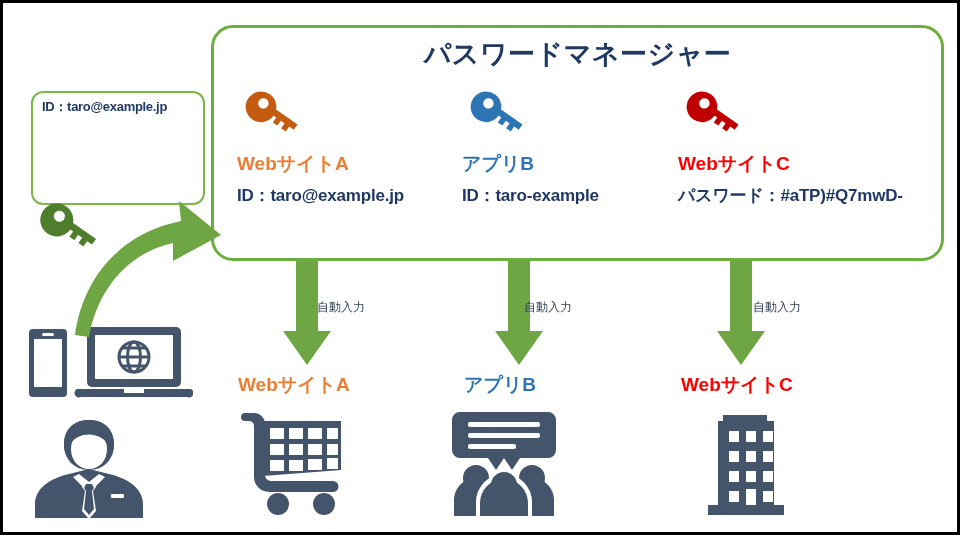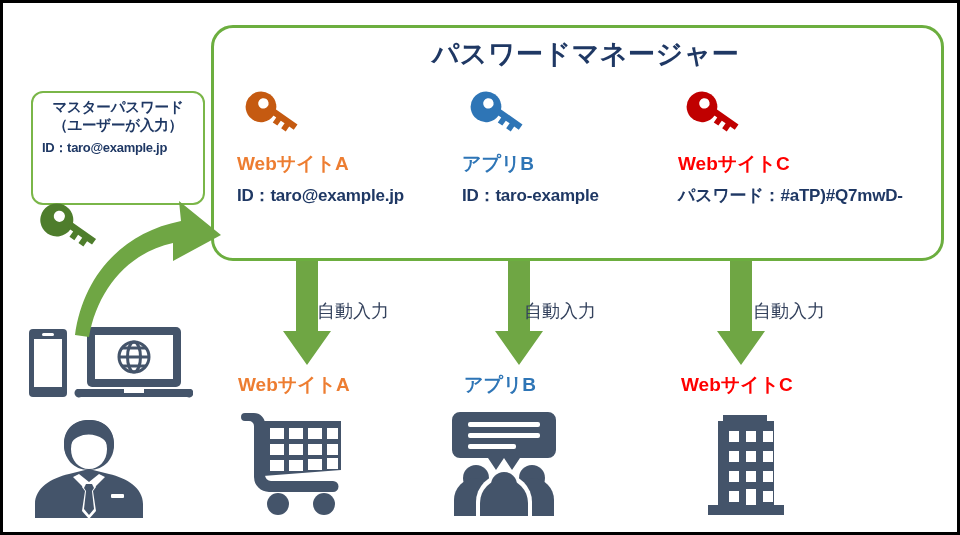--- a/index.html
+++ b/index.html
@@ -67,21 +67,20 @@
     position: absolute;
     left: 208px;
     top: 33px;
     width: 733px;
     text-align: center;
     color: #1f3864;
     font-size: 27px;
     font-weight: bold;
     letter-spacing: 0.5px;
     z-index: 7;
-    padding-left: 8px;
   }
 
   
   .cred-col {
     position: absolute;
     top: 84px;
     z-index: 7;
   }
   .cred-col .key-wrap { height: 62px; }
   .cred-col .svc-name {
@@ -100,21 +99,21 @@
   }
   #col-0 { left: 234px; }
   #col-1 { left: 459px; }
   #col-2 { left: 675px; }
 
   
   .down-arrow { position: absolute; z-index: 3; }
   .auto-label {
     position: absolute;
     color: #33415c;
-    font-size: 18px;
+    font-size: 12px;
     z-index: 5;
     white-space: nowrap;
   }
 
   
   .bottom-label {
     position: absolute;
     font-size: 19px;
     font-weight: bold;
     white-space: nowrap;
@@ -132,24 +131,20 @@
 </style>
 </head>
 <body>
 
 <div id="stage">
 
   <div id="manager-panel"></div>
   <div id="manager-title">パスワードマネージャー</div>
 
   <div id="master-card">
-    <div class="mc-title">
-      <div>マスターパスワード</div>
-      <div>（ユーザーが入力）</div>
-    </div>
     <div class="mc-line">ID：taro@example.jp</div>
   </div>
 
   <svg id="green-key" width="86" height="66" viewBox="0 0 86 66">
     <g transform="rotate(35 43 33)">
       <circle cx="22" cy="33" r="16.5" fill="#4e7d2c"></circle>
       <circle cx="22" cy="28.5" r="5.6" fill="#ffffff"></circle>
       <path d="M35 26 h30 v7 h-6 v6.5 h-6 v-6.5 h-5 v6.5 h-6 v-6.5 h-7 z" fill="#4e7d2c"></path>
     </g>
   </svg>

